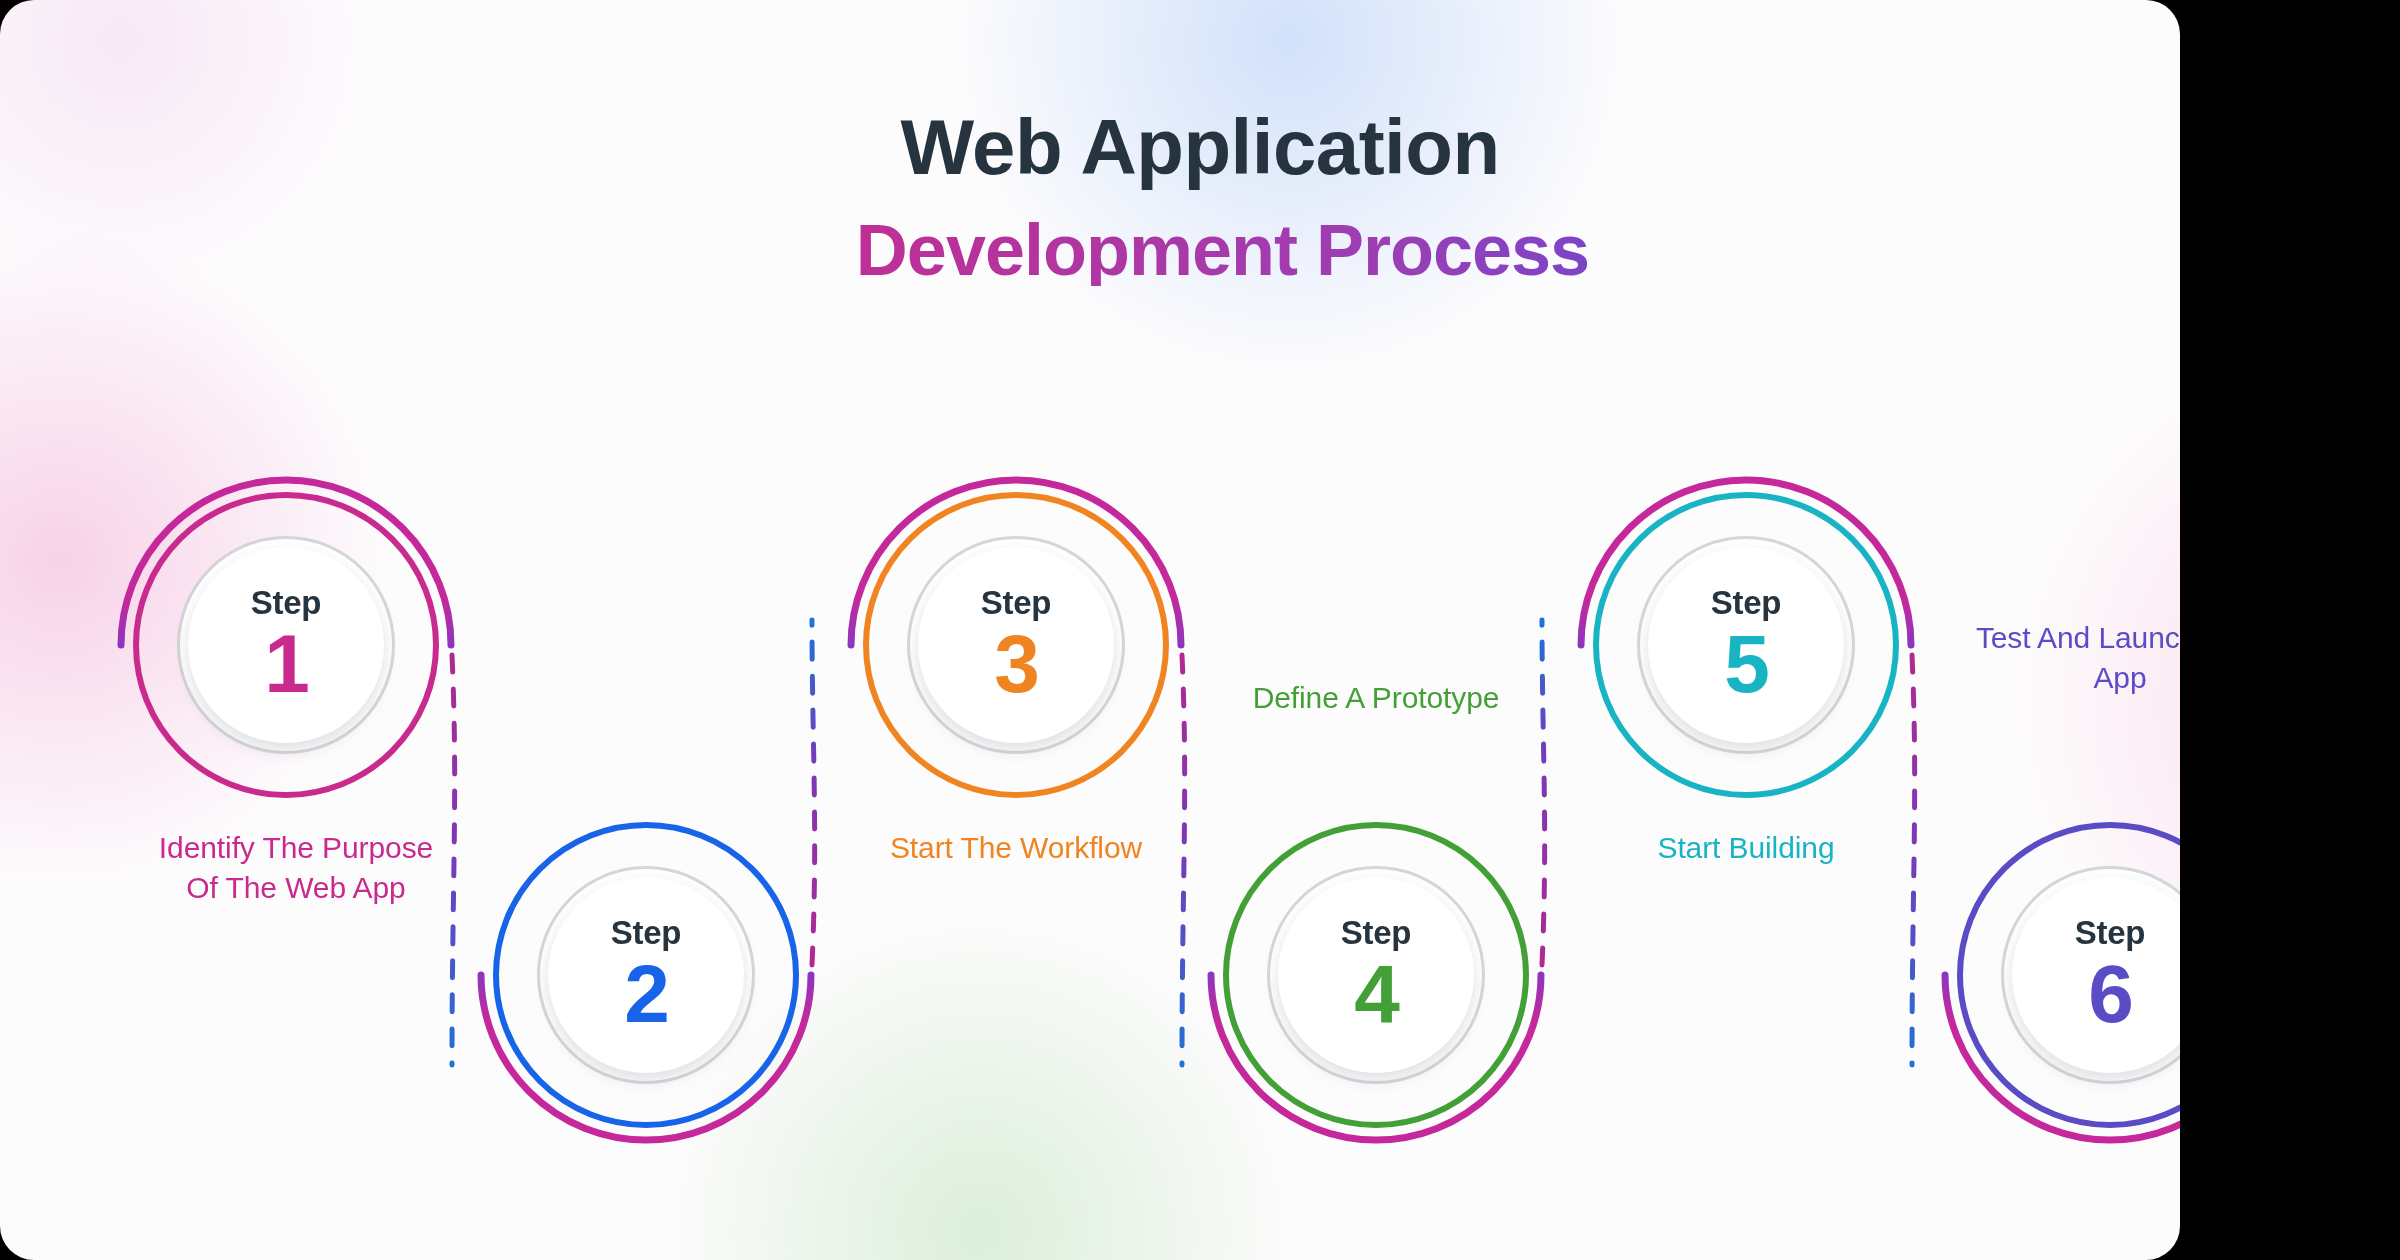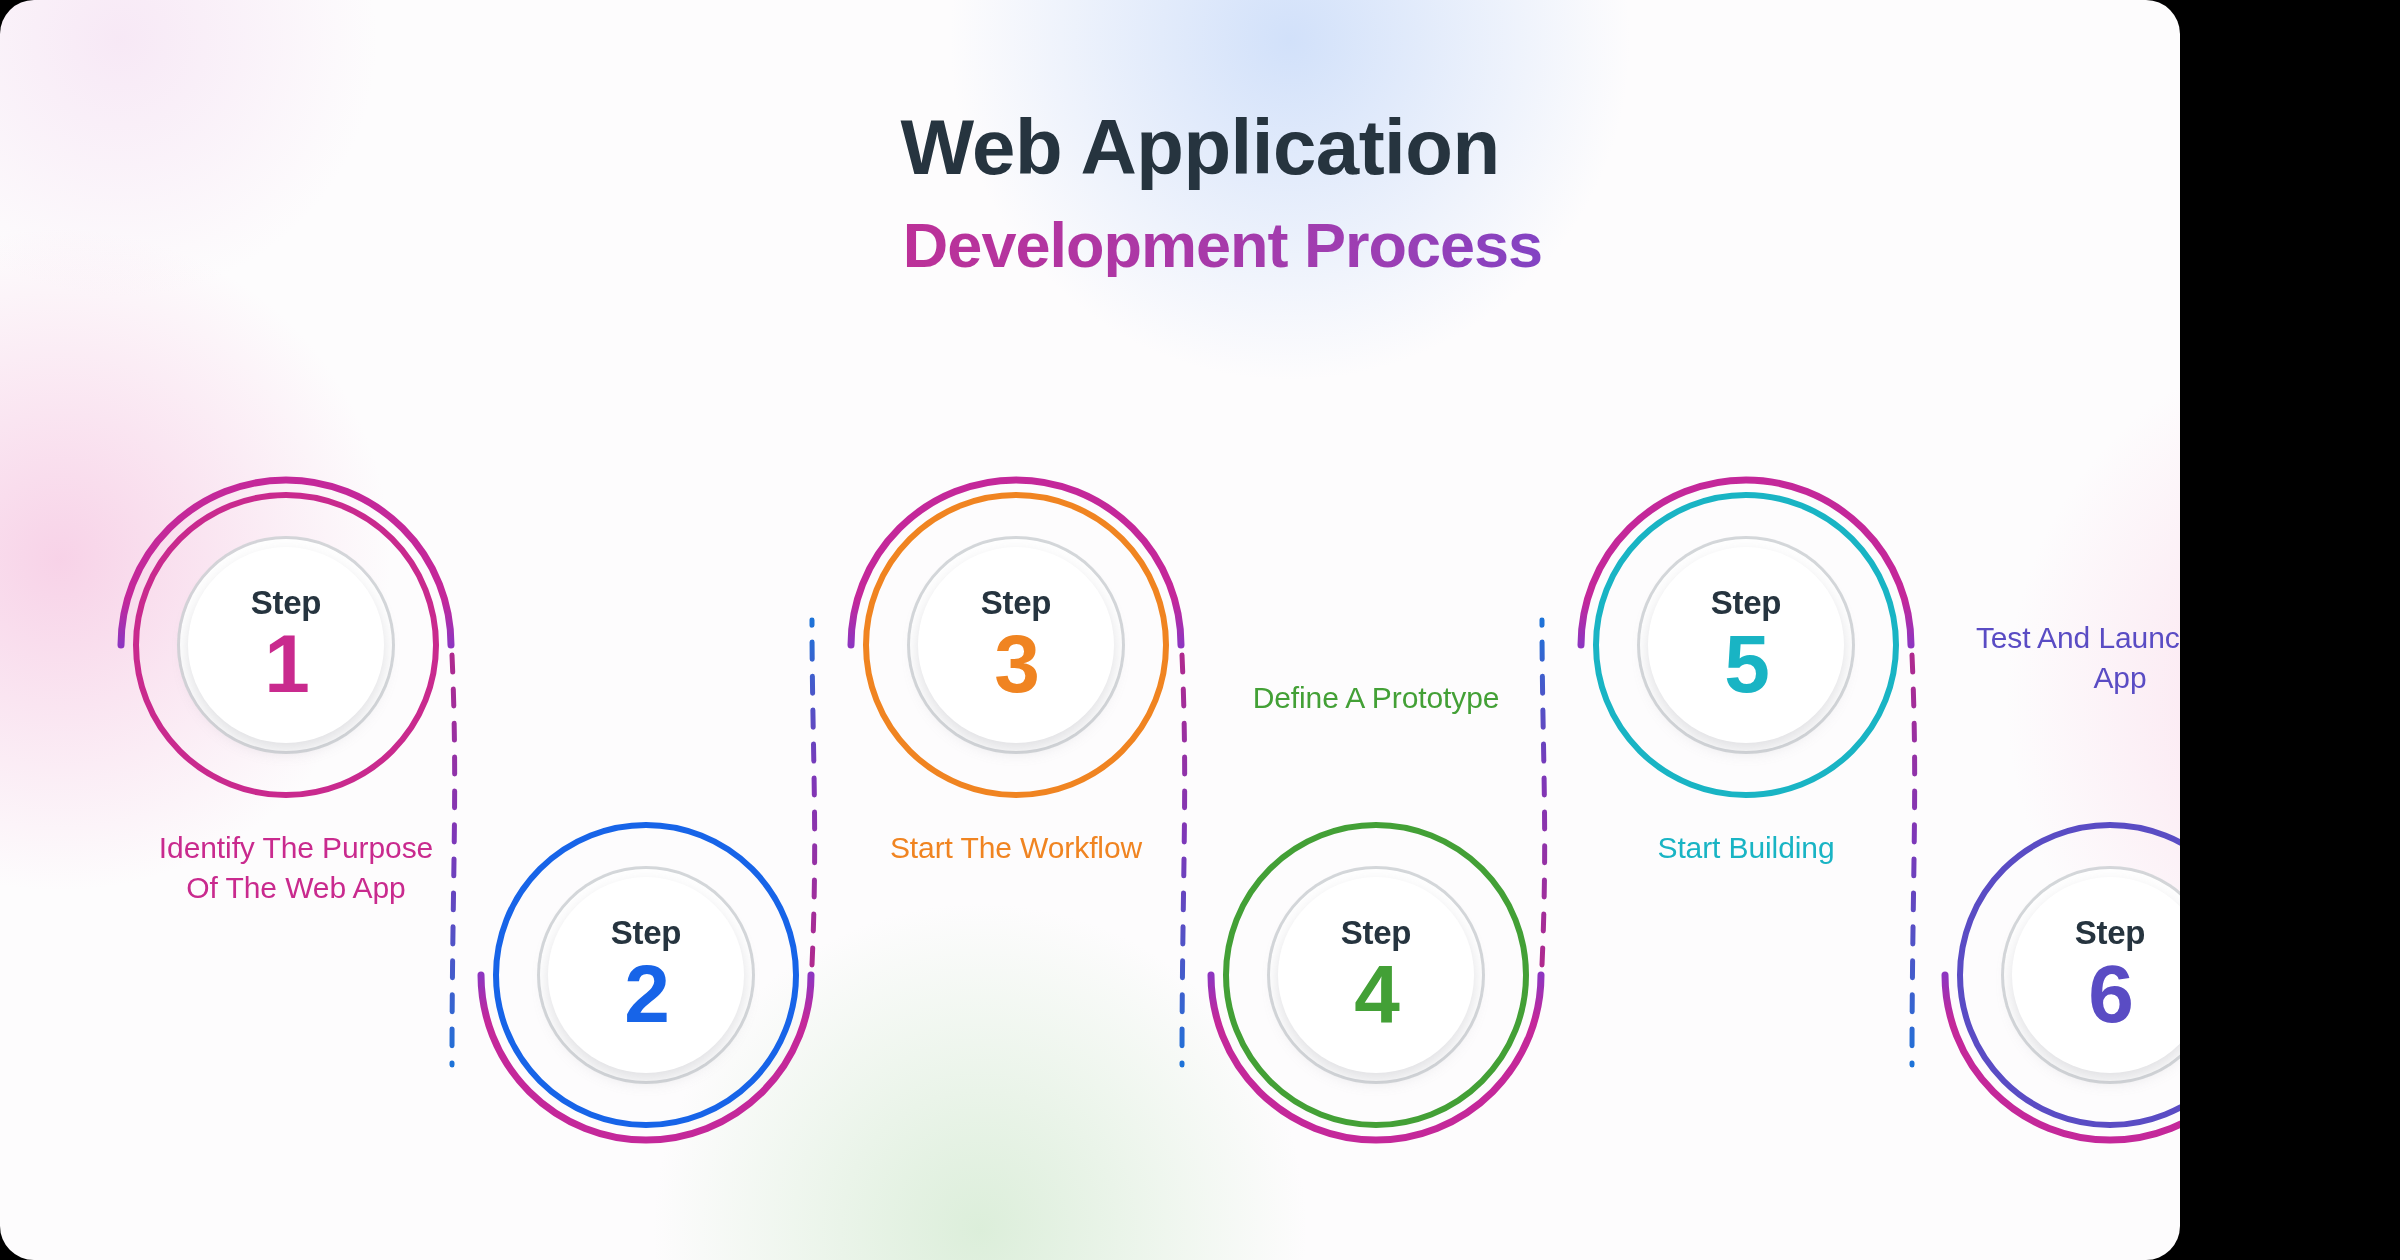--- a/index.html
+++ b/index.html
@@ -49,21 +49,21 @@
   .heading-line1 {
     display: block;
     font-size: 78px;
     font-weight: bold;
     letter-spacing: -0.5px;
     color: #26343f;
   }
   .heading-line2 {
     display: block;
     margin-top: 28px;
-    font-size: 63px;
+    font-size: 72px;
     font-weight: bold;
     letter-spacing: -1px;
     background: linear-gradient(90deg, #cc2e96 0%, #c22e93 34%, #9b3fb4 58%, #6448d6 72%, #1a5fe8 86%, #1460ef 100%);
     -webkit-background-clip: text;
     background-clip: text;
     color: transparent;
     padding-left: 45px;
     -webkit-text-fill-color: transparent;
   }
 

